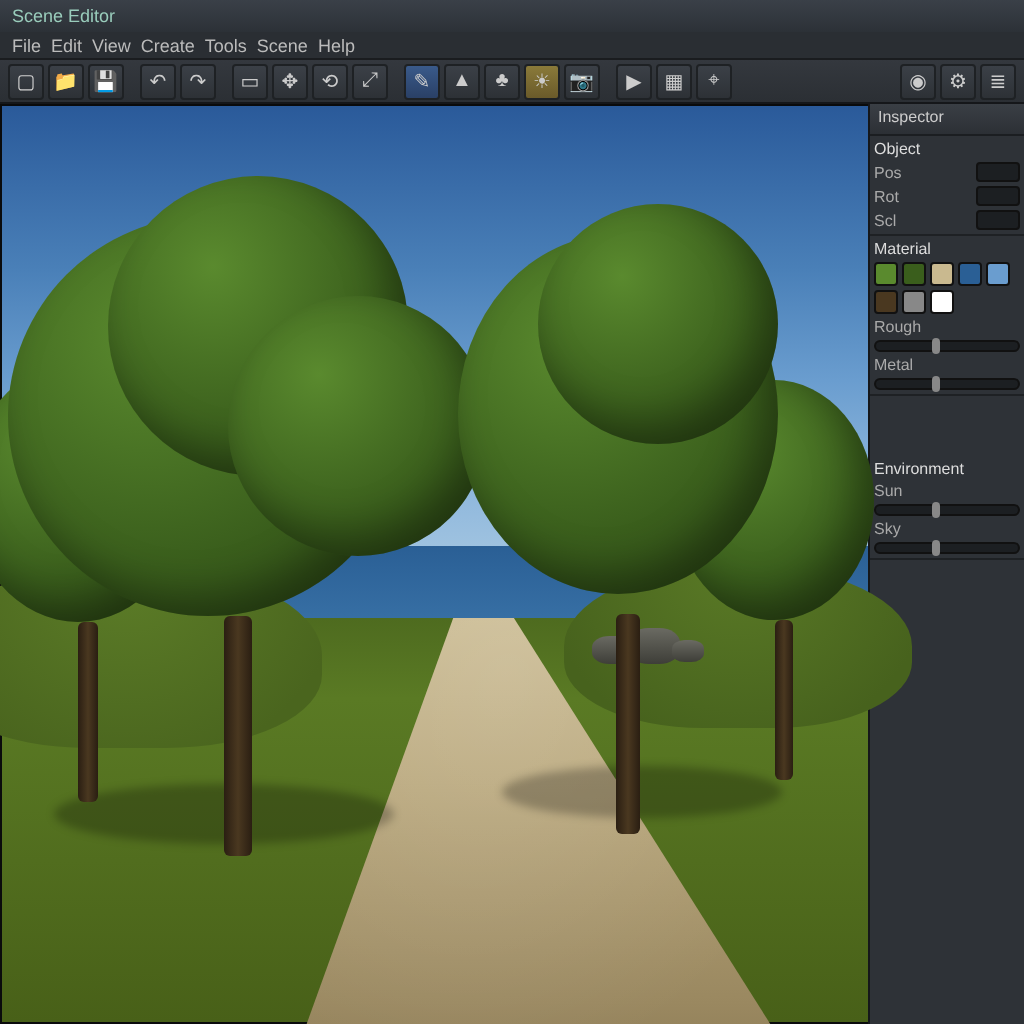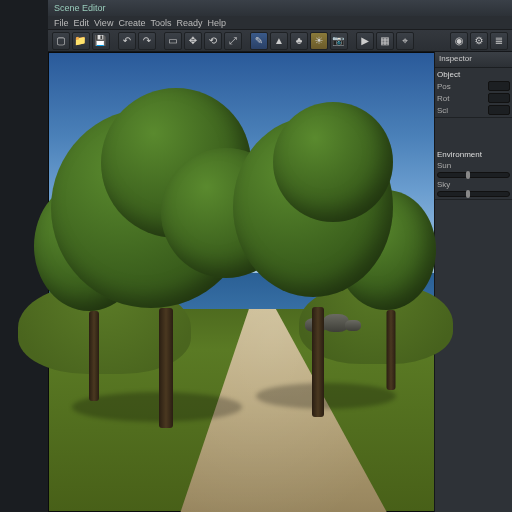--- a/index.html
+++ b/index.html
@@ -1,17 +1,17 @@
 <!DOCTYPE html>
 <html><head>
 <meta charset="utf-8">
 <style>
   * { margin: 0; padding: 0; box-sizing: border-box; }
   html, body { width: 512px; height: 512px; overflow: hidden; background: #1a1d21; font-family: sans-serif; font-size: 10px; color: #aaa; }
-  .app { display: flex; flex-direction: column; width: 100%; height: 100%; padding-left: 48px; }
+  .app { display: flex; flex-direction: column; width: 100%; height: 100%; }
   .titlebar { height: 16px; background: linear-gradient(#3a4048,#2c3137); display: flex; align-items: center; padding: 0 6px; font-size: 9px; color: #9cb; }
   .menubar { height: 14px; background: #2a2e33; display: flex; align-items: center; gap: 5px; padding: 0 6px; font-size: 9px; color: #bbb; border-bottom: 1px solid #1a1c1f; }
   .menubar span { cursor: default; }
   .toolbar { height: 22px; background: linear-gradient(#34383e,#2b2f34); display: flex; align-items: center; gap: 2px; padding: 0 4px; border-bottom: 1px solid #15171a; }
   .tbtn { width: 18px; height: 18px; background: linear-gradient(#3b4047,#2d3136); border: 1px solid #1e2124; border-radius: 2px; display: flex; align-items: center; justify-content: center; font-size: 10px; color: #ccc; }
   .tbtn.blue { background: linear-gradient(#3a5a8a,#2a4066); }
   .tbtn.gold { background: linear-gradient(#8a7a3a,#6a5a2a); }
   .sep { width: 4px; }
   .right-tools { margin-left: auto; display: flex; gap: 2px; }
   .body { flex: 1; display: flex; min-height: 0; }
@@ -71,21 +71,21 @@
   <div class="titlebar">
     <span>Scene Editor</span>
   </div>
 
   <div class="menubar">
     <span>File</span>
     <span>Edit</span>
     <span>View</span>
     <span>Create</span>
     <span>Tools</span>
-    <span>Ready</span>
+    <span>Scene</span>
     <span>Help</span>
   </div>
 
   <div class="toolbar">
     <div class="tbtn">
         <span>▢</span>
       </div>
     <div class="tbtn">
         <span>📁</span>
       </div>
@@ -201,20 +201,41 @@
         <div class="prop">
             <span class="lbl">Rot</span>
             <span class="val"></span>
           </div>
         <div class="prop">
             <span class="lbl">Scl</span>
             <span class="val"></span>
           </div>
       </div>
 
+      <div class="insp-section">
+        <div style="font-size:8px;color:#ddd;">Material</div>
+        <div class="swatches">
+          <div class="sw" style="background:#5a8a2e"></div>
+          <div class="sw" style="background:#3a5e1c"></div>
+          <div class="sw" style="background:#c9b98f"></div>
+          <div class="sw" style="background:#2a5f95"></div>
+          <div class="sw" style="background:#6a9dcf"></div>
+          <div class="sw" style="background:#4a3820"></div>
+          <div class="sw" style="background:#888888"></div>
+          <div class="sw" style="background:#ffffff"></div>
+        </div>
+        <div class="prop">
+            <span class="lbl">Rough</span>
+          </div>
+        <div class="slider"></div>
+        <div class="prop">
+            <span class="lbl">Metal</span>
+          </div>
+        <div class="slider"></div>
+      </div>
 
       <div class="insp-section">
         <div style="font-size:8px;color:#ddd;margin-top:30px;">Environment</div>
         <div class="prop">
             <span class="lbl">Sun</span>
           </div>
         <div class="slider"></div>
         <div class="prop">
             <span class="lbl">Sky</span>
           </div>

